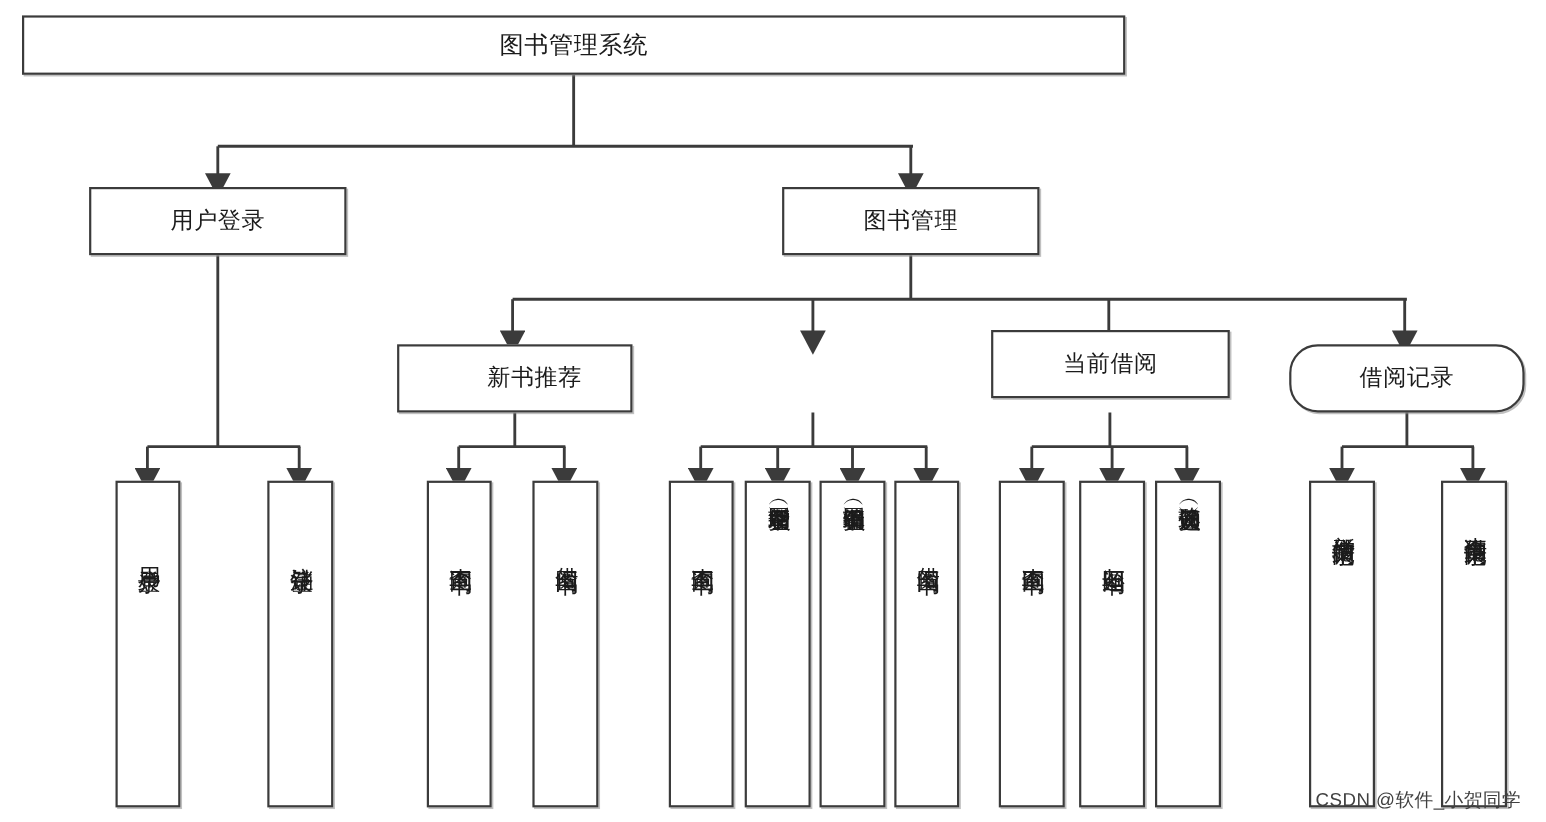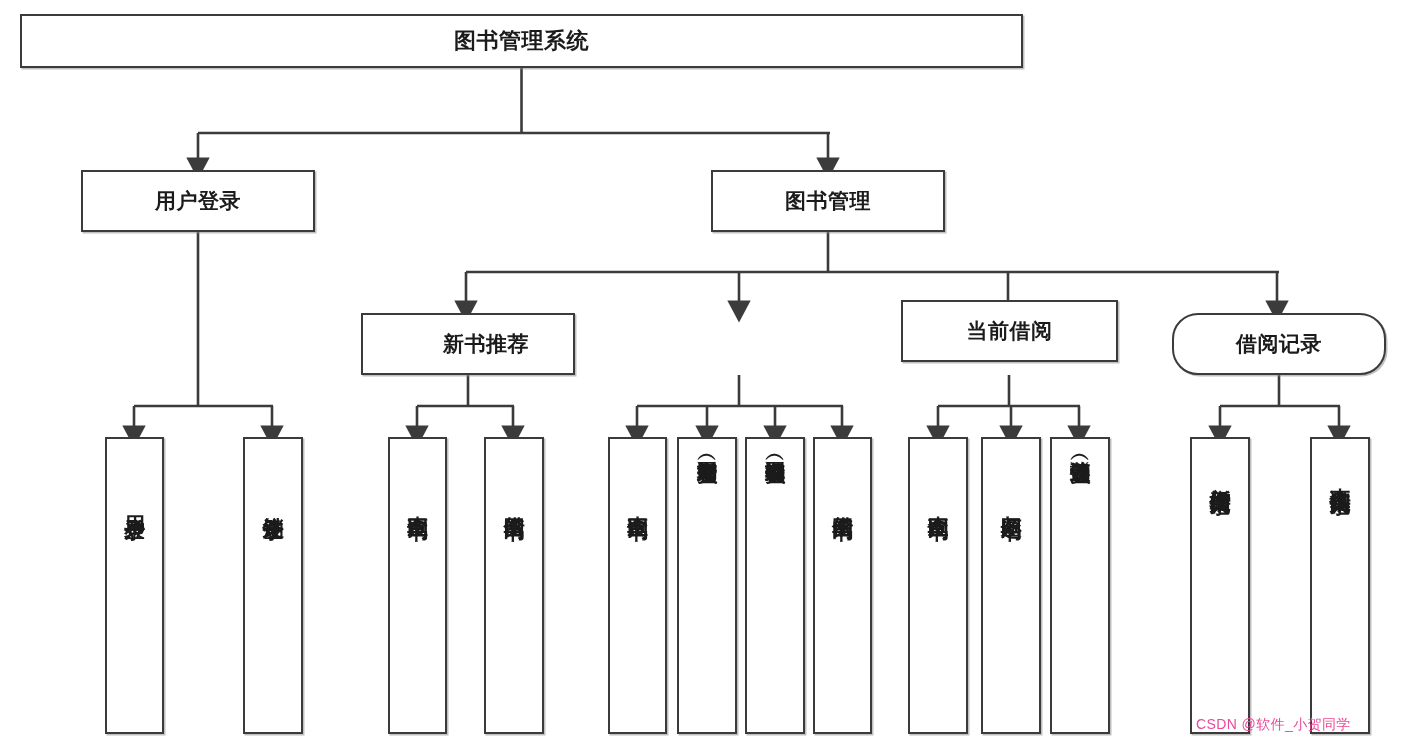--- a/index.html
+++ b/index.html
@@ -29,21 +29,20 @@
     position: absolute;
     box-sizing: border-box;
     background: #ffffff;
     border: 2px solid #3b3b3b;
     box-shadow: 1.5px 1.5px 0 0 rgba(140,140,140,0.55);
     display: flex;
     align-items: center;
     justify-content: center;
     color: #1b1b1b;
     z-index: 2;
-    font-weight: bold;
   }
   .node-label {
     display: block;
     text-align: center;
     line-height: 1.18;
     white-space: nowrap;
   }
   .node.horizontal .node-label {
     font-size: 21px;
     letter-spacing: 0.5px;
@@ -63,22 +62,22 @@
     line-height: 1.08;
     letter-spacing: 1.5px;
     white-space: nowrap;
   }
   .node.vertical.tall-text .node-label {
     font-size: 20px;
     letter-spacing: 0.5px;
   }
   .watermark {
     position: absolute;
-    font-size: 14px;
-    color: #ec4899;
+    font-size: 17px;
+    color: #404040;
     white-space: nowrap;
     z-index: 3;
     letter-spacing: 0.4px;
   }
 </style>
 </head>
 <body>
 
 <div id="diagram-canvas">
 

